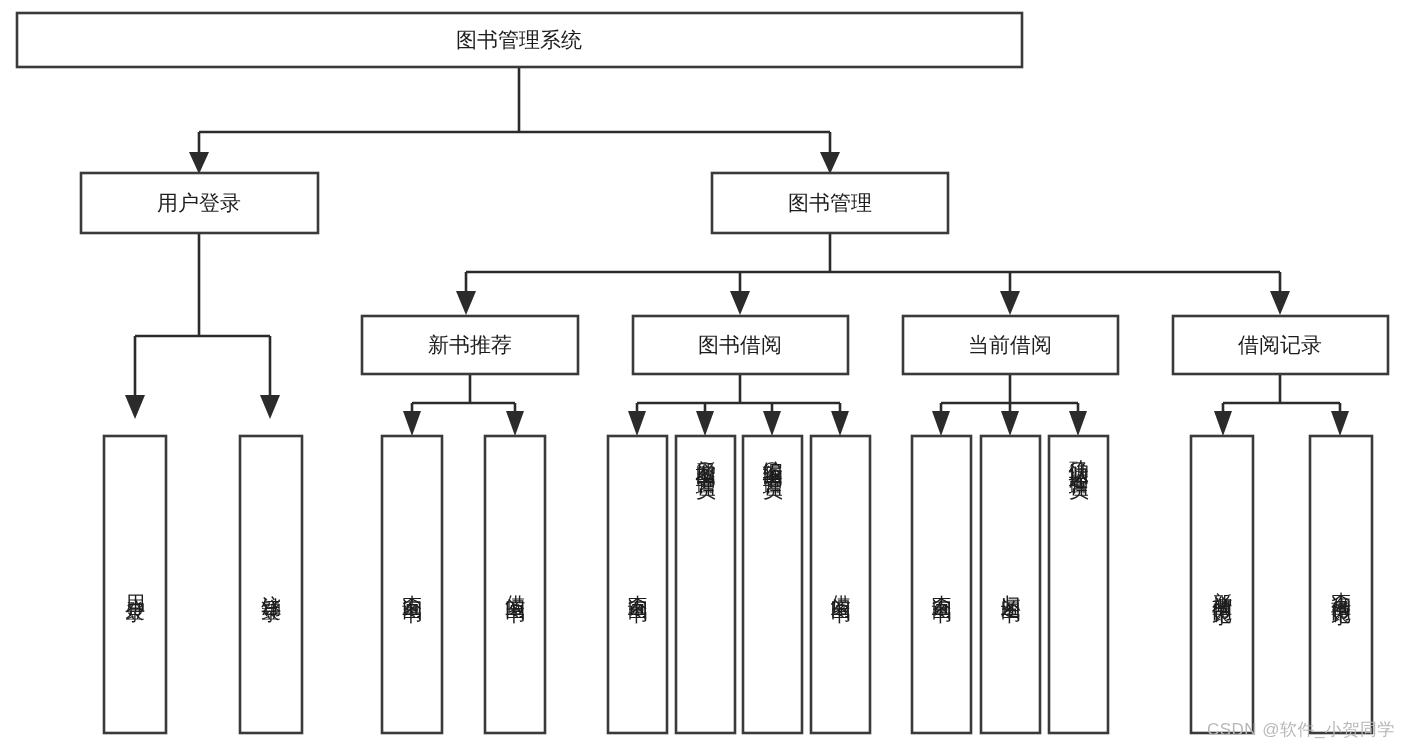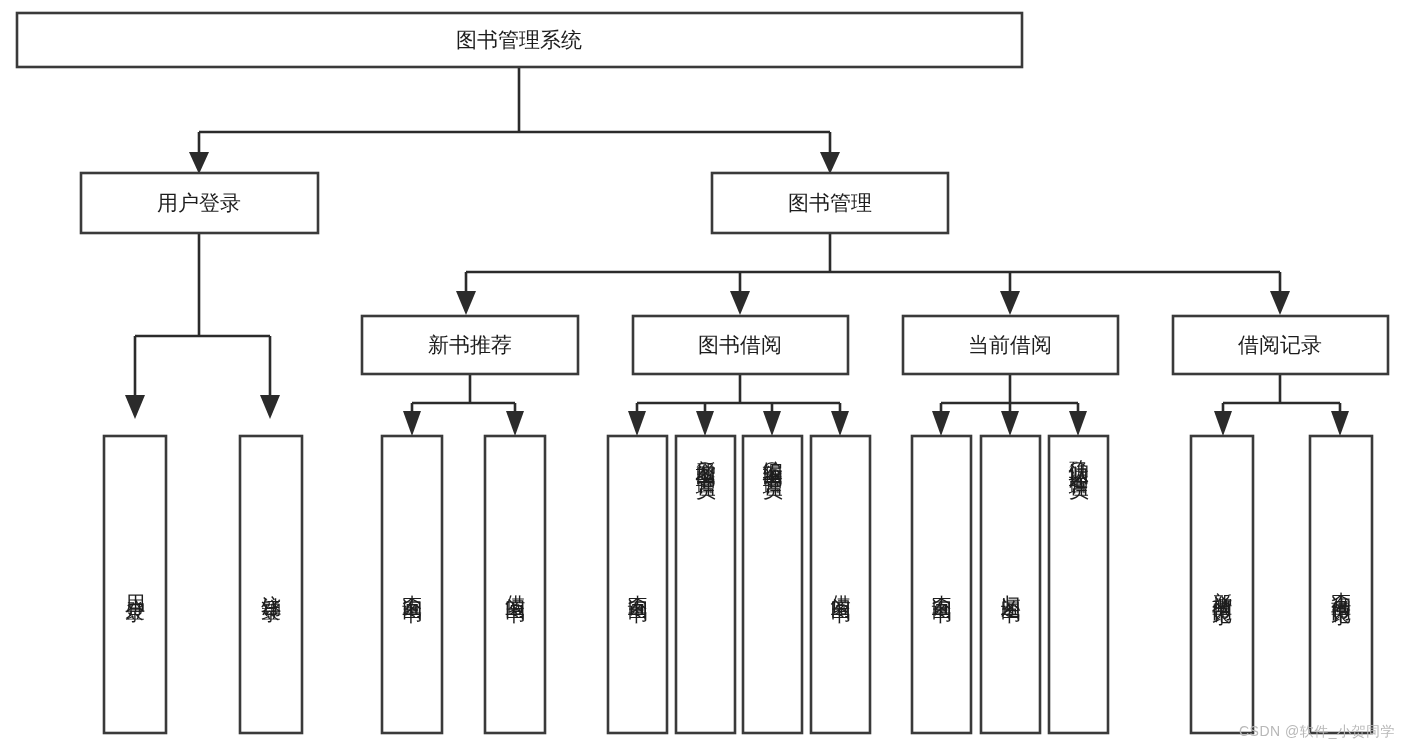--- a/index.html
+++ b/index.html
@@ -65,21 +65,21 @@
     letter-spacing: 3px;
     color: #1d1d1d;
     white-space: nowrap;
     text-align: center;
   }
   .watermark {
     position: absolute;
     right: 10px;
     bottom: 6px;
     font-family: "Liberation Sans", "DejaVu Sans", sans-serif;
-    font-size: 14px;
+    font-size: 17px;
     color: #b8b8b8;
     letter-spacing: 0.5px;
     white-space: nowrap;
   }
 </style>
 </head>
 <body>
 
 <div id="diagram-root">
 

